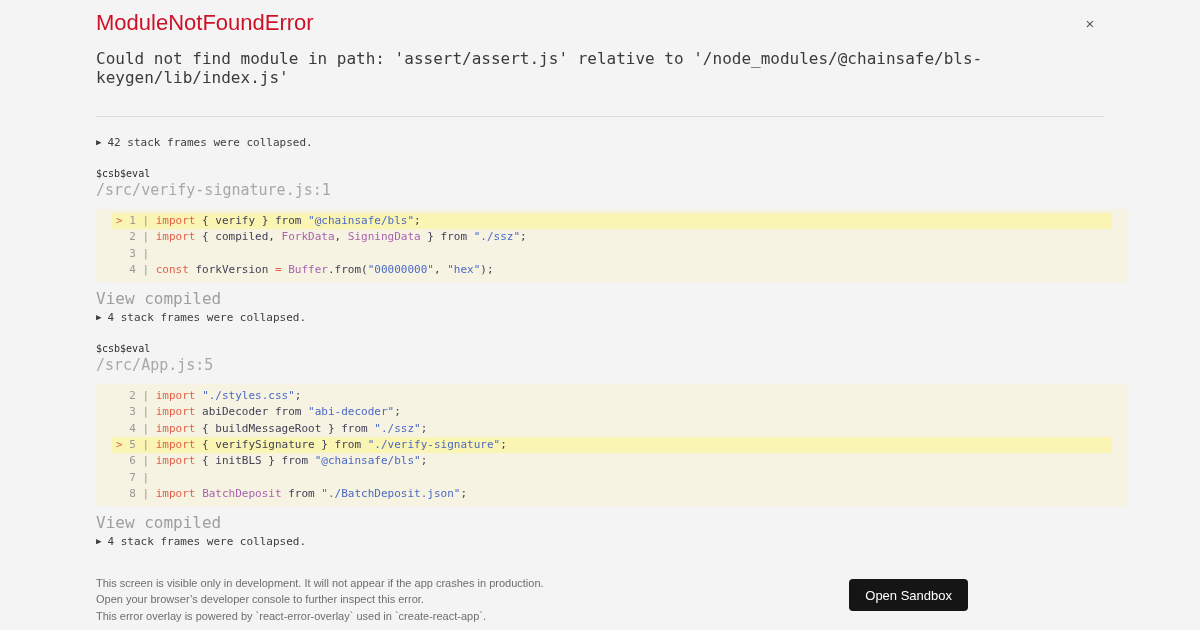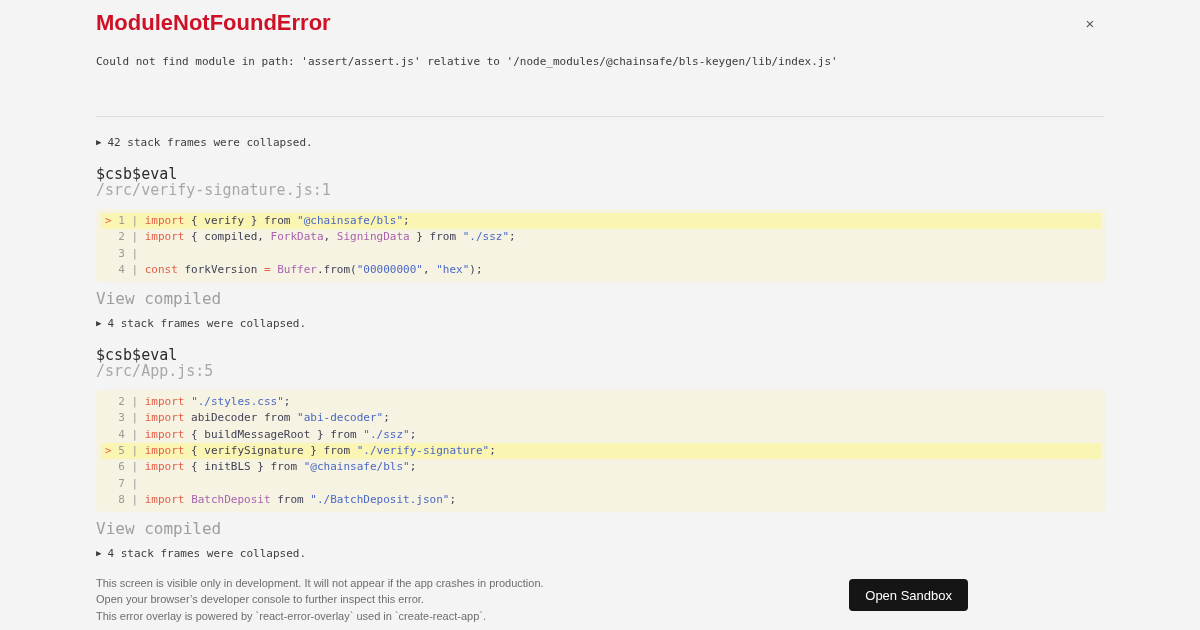--- a/index.html
+++ b/index.html
@@ -5,60 +5,60 @@
   html,body{margin:0;padding:0;}
   body{
     width:1200px;height:630px;position:relative;overflow:hidden;
     background:var(--page-bg,#f4f4f4);
     font-family:"Liberation Sans","DejaVu Sans",sans-serif;
   }
   .mono{font-family:"DejaVu Sans Mono","Liberation Mono",monospace;}
 
   .title{
     position:absolute;left:96px;top:10px;margin:0;
-    font-size:22px;font-weight:700;color:var(--title-color);
+    font-size:22px;font-weight:400;color:var(--title-color);
     font-family:"Liberation Sans","DejaVu Sans",sans-serif;
   }
   .close{
     position:absolute;left:1078px;top:12px;width:24px;height:24px;
     background:none;border:none;cursor:pointer;padding:0;
     font-size:15px;color:#555;line-height:24px;text-align:center;
     font-family:"Liberation Sans",sans-serif;
   }
   .message{
     position:absolute;left:96px;top:49px;width:1008px;
-    font-size:11px;line-height:25px;color:var(--message-color);
+    font-size:16px;line-height:19px;color:var(--message-color);
     font-family:"DejaVu Sans Mono","Liberation Mono",monospace;
     white-space:pre-wrap;overflow-wrap:break-word;
   }
   .divider{
     position:absolute;left:96px;top:116px;width:1008px;height:0;
     border-top:1px solid var(--divider-color);
   }
 
   #stack{position:absolute;left:96px;top:117px;width:1008px;}
   .collapsed{
-    margin-top:11px;font-size:11px;line-height:14px;height:14px;
+    margin-top:5px;font-size:11px;line-height:14px;height:14px;
     color:#3d3d3d;cursor:pointer;
     font-family:"DejaVu Sans Mono","Liberation Mono",monospace;
   }
   .collapsed:first-child{margin-top:18px;}
   .collapsed .tri{font-size:9px;color:#3d3d3d;margin-right:6px;vertical-align:1px;}
   .frame{margin-top:18px;}
   .frame .fn{
-    font-size:15px;line-height:14px;color:#2c2c2c;
+    font-size:10px;line-height:14px;color:#2c2c2c;
     font-family:"DejaVu Sans Mono","Liberation Mono",monospace;
   }
   .frame .file{
     margin-top:3px;font-size:15px;line-height:13px;color:var(--file-color);
     font-family:"DejaVu Sans Mono","Liberation Mono",monospace;cursor:pointer;
   }
   .code{
     margin-top:12px;width:1000px;border-radius:4px;
-    background:var(--code-bg);padding:4px 5px;
+    background:var(--code-bg);padding:4px 16px;
   }
   .row{
     height:16.3px;line-height:16.3px;font-size:11px;white-space:pre;
     padding-left:4px;color:var(--code-plain);
     font-family:"DejaVu Sans Mono","Liberation Mono",monospace;
   }
   .row.hl{background:var(--code-highlight);}
   .row .marker{color:var(--kw-color);}
   .row .gutter{color:var(--gutter-color);}
   .tok-kw{color:var(--kw-color);}

